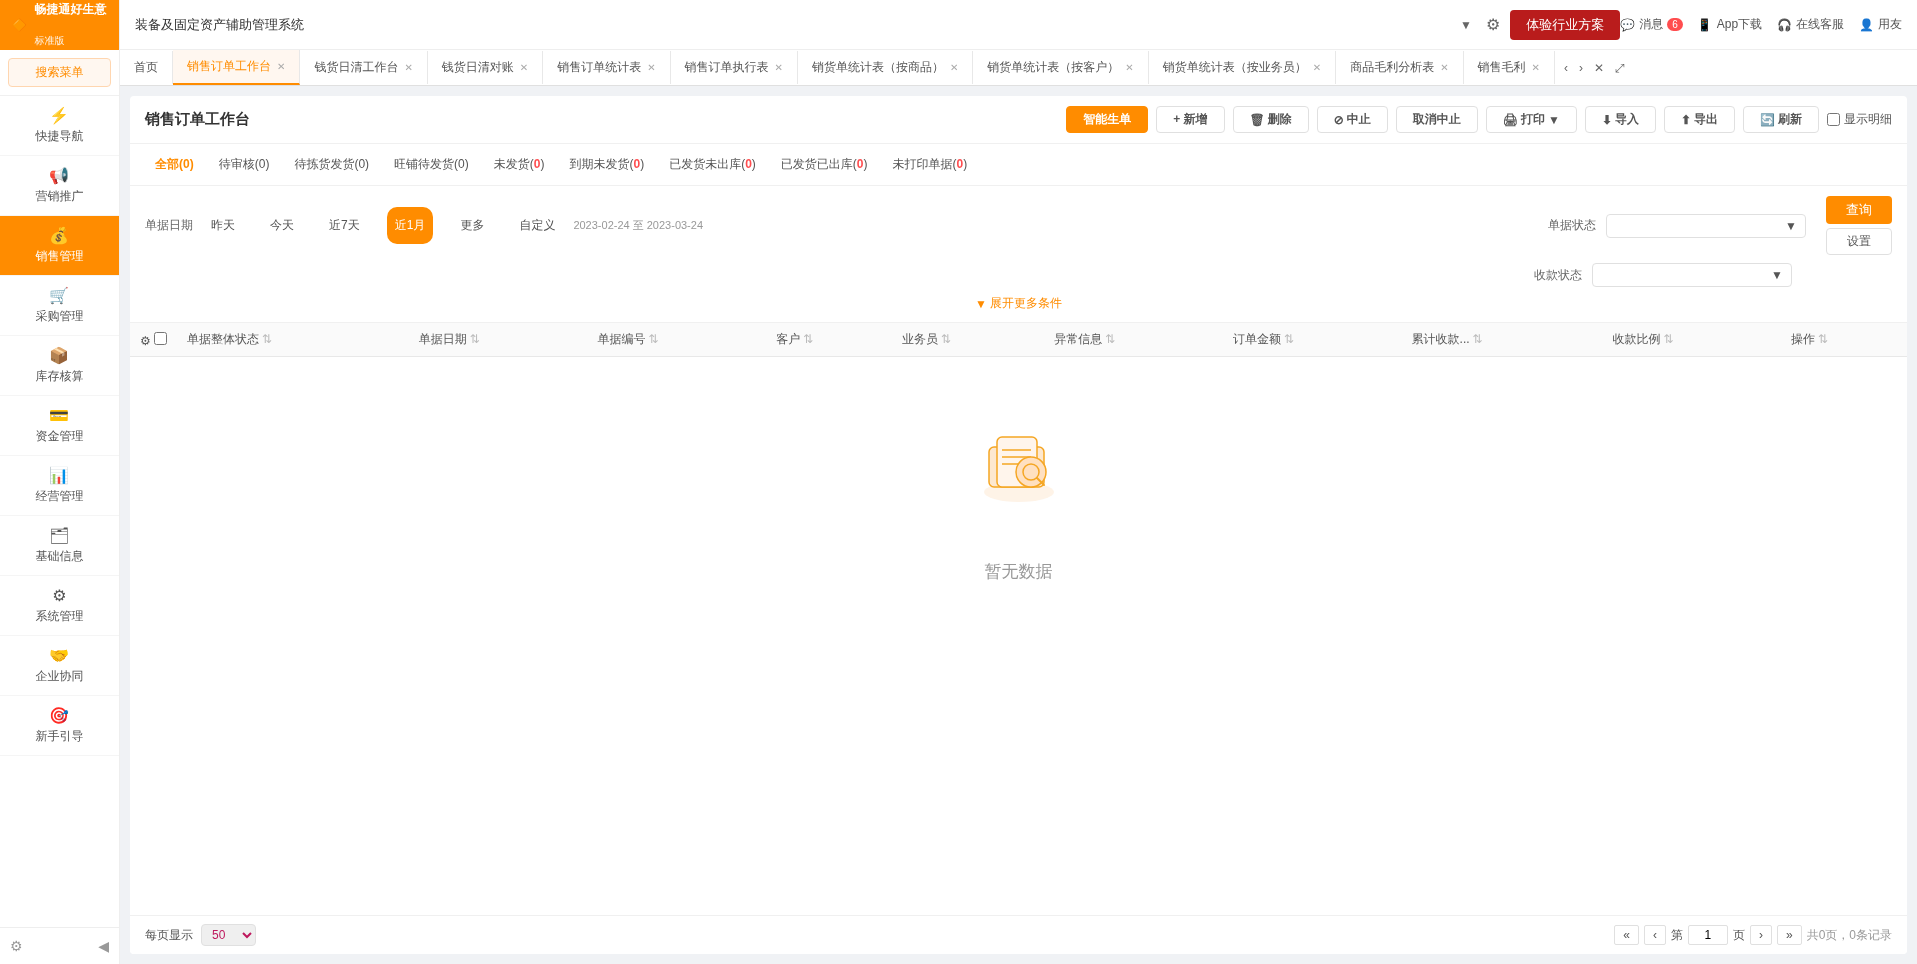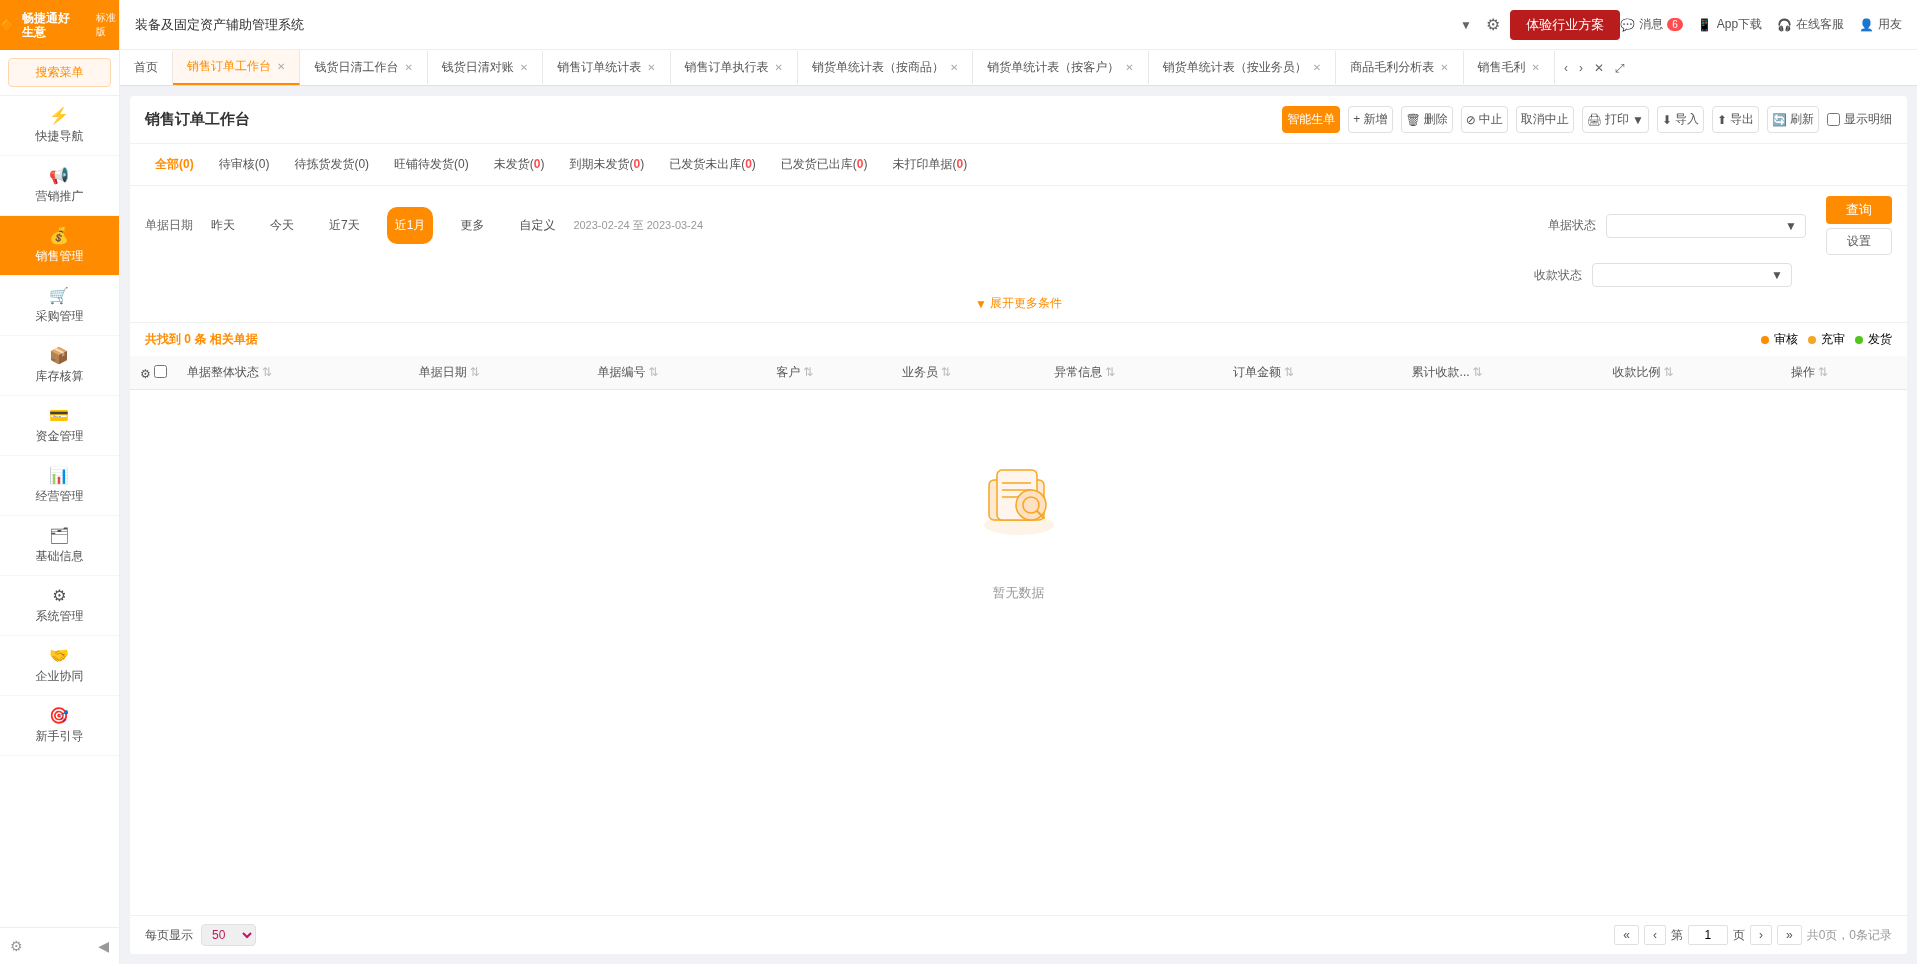--- a/index.html
+++ b/index.html
@@ -41,21 +41,21 @@
     .tabs-nav-btn { cursor: pointer; color: #666; padding: 4px; font-size: 12px; }
 
     
     .content { flex: 1; display: flex; flex-direction: column; overflow: hidden; background: #f0f2f5; padding: 10px; }
     .content-inner { background: #fff; flex: 1; display: flex; flex-direction: column; border-radius: 4px; overflow: hidden; }
 
     
     .page-header { display: flex; align-items: center; justify-content: space-between; padding: 10px 15px; border-bottom: 1px solid #f0f0f0; flex-shrink: 0; }
     .page-title { font-size: 15px; font-weight: bold; color: #333; }
     .toolbar-actions { display: flex; align-items: center; gap: 8px; }
-    .toolbar-btn { display: flex; align-items: center; gap: 3px; padding: 4px 4px; border: 1px solid #e0e0e0; border-radius: 4px; cursor: pointer; background: #fff; color: #555; font-size: 12px; }
+    .toolbar-btn { display: flex; align-items: center; gap: 3px; padding: 4px 16px; border: 1px solid #e0e0e0; border-radius: 4px; cursor: pointer; background: #fff; color: #555; font-size: 12px; font-weight: bold; }
     .toolbar-btn.primary { background: #ff8c00; color: #fff; border-color: #ff8c00; }
     .checkbox-label { display: flex; align-items: center; gap: 4px; color: #555; cursor: pointer; font-size: 12px; }
 
     
     .sub-tabs { display: flex; align-items: center; padding: 8px 15px; border-bottom: 1px solid #f0f0f0; gap: 5px; flex-shrink: 0; }
     .sub-tab { padding: 4px 10px; cursor: pointer; border-radius: 2px; color: #555; font-size: 12px; }
     .sub-tab.active { color: #ff8c00; font-weight: bold; }
 
     
     .filter-bar { padding: 10px 15px; border-bottom: 1px solid #f0f0f0; flex-shrink: 0; }
@@ -83,41 +83,41 @@
     .dot-send { background: #52c41a; }
 
     
     .data-table { width: 100%; border-collapse: collapse; font-size: 12px; }
     .data-table th { background: #fafafa; padding: 8px 10px; text-align: left; color: #555; border-bottom: 1px solid #e8e8e8; white-space: nowrap; font-weight: normal; }
     .data-table .sort-icon { color: #bbb; margin-left: 3px; }
     .table-scroll { flex: 1; overflow: auto; }
 
     
     .empty-state { display: flex; flex-direction: column; align-items: center; justify-content: center; flex: 1; padding: 60px; }
-    .empty-text { color: #999; font-size: 13px; }
+    .empty-text { color: #999; font-size: 17px; margin-top: 9px; }
 
     
     .pagination { display: flex; align-items: center; justify-content: space-between; padding: 8px 15px; border-top: 1px solid #f0f0f0; flex-shrink: 0; background: #fff; }
     .pagination-left { display: flex; align-items: center; gap: 8px; color: #555; }
     .page-size-select { border: 1px solid #e0e0e0; padding: 2px 6px; border-radius: 4px; color: #be185d; }
     .pagination-right { display: flex; align-items: center; gap: 5px; color: #555; }
     .page-btn { padding: 2px 8px; border: 1px solid #e0e0e0; border-radius: 2px; cursor: pointer; background: #fff; color: #555; }
     .page-input { width: 40px; border: 1px solid #e0e0e0; padding: 2px 5px; border-radius: 2px; text-align: center; }
     .page-total { color: #999; }
 
     
     .tabs-bar { overflow-x: hidden; }
   </style>
 </head>
 <body>
 
 <div class="sidebar">
   <div class="sidebar-logo">
     <span>🔶</span>
-    <div style="display:flex;margin-left:7px;gap:18px;">
+    <div style="display:flex;flex-direction:column;margin-left:7px;gap:18px;">
       <span style="font-size:12px;line-height:1.2;">畅捷通好生意</span>
       <span style="font-size:10px;font-weight:normal;opacity:0.9;">标准版</span>
     </div>
   </div>
   <div class="sidebar-search">
     <div class="sidebar-search-btn">搜索菜单</div>
   </div>
   <div class="sidebar-nav" id="sidebar-nav">
       <div class="sidebar-nav-item">
         <span class="nav-icon">⚡</span>
@@ -342,42 +342,20 @@
         </div>
         <div style="display:flex;justify-content:center;margin-top:4px;">
           <div class="expand-btn">
             <span>▼</span>
             <span>展开更多条件</span>
           </div>
         </div>
       </div>
 
       <div class="table-area">
-        <div class="table-meta">
-          <div class="table-meta-left">
-            <span>共找到</span>
-            <span style="color:#ff8c00;font-weight:bold;">0</span>
-            <span>条</span>
-            <span>相关单据</span>
-          </div>
-          <div class="table-meta-right">
-            <div class="meta-action">
-              <span class="dot dot-review"></span>
-              <span>审核</span>
-            </div>
-            <div class="meta-action">
-              <span class="dot dot-cancel"></span>
-              <span>充审</span>
-            </div>
-            <div class="meta-action">
-              <span class="dot dot-send"></span>
-              <span>发货</span>
-            </div>
-          </div>
-        </div>
 
         <div class="table-scroll">
           <table class="data-table">
             <thead>
               <tr id="table-header-row">
                 <th style="width:40px;">
                   <span>⚙</span>
                   <input type="checkbox" style="">
                 </th>
               <th><span>单据整体状态</span><span class="sort-icon">⇅</span></th>

